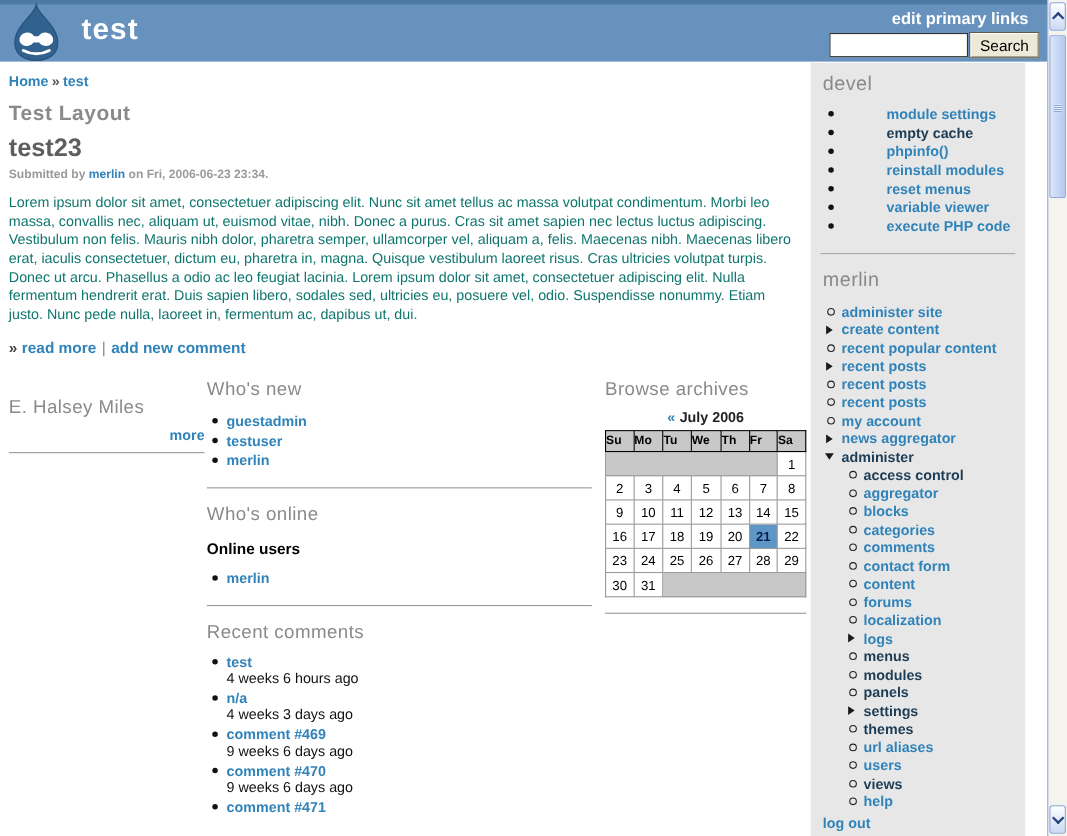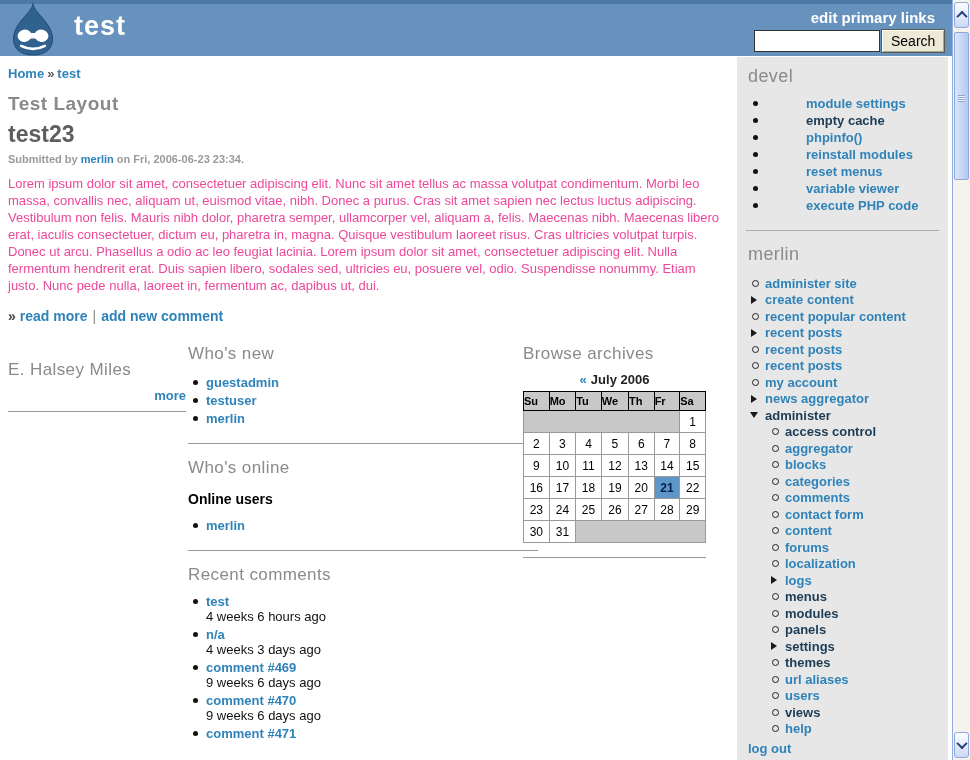--- a/index.html
+++ b/index.html
@@ -23,29 +23,29 @@
     border:1px solid #5a5a50;box-shadow:inset 1px 1px 0 #fffef6,inset -1px -1px 0 #a8a699;cursor:pointer;}
 
   
   .content{position:absolute;left:8px;top:66px;width:718px;}
   .breadcrumb{font-size:13px;font-weight:bold;color:#555;}
   .breadcrumb .sep{color:#555;padding:0 3px;font-weight:bold;}
   .page-title{margin:12px 0 0;font-size:19px;font-weight:bold;color:#8a8a8a;letter-spacing:.5px;}
   .node-title{margin:6px 0 0;font-size:23px;font-weight:bold;color:#5e5e5e;}
   .submitted{margin:5px 0 0;font-size:11px;font-weight:bold;color:#9a9a9a;}
   .submitted a{font-size:11px;}
-  .body-text{margin:10px 0 0;font-size:13px;line-height:17px;color:#ec4899;}
+  .body-text{margin:10px 0 0;font-size:13px;line-height:17px;color:#0f766e;}
   .node-links{margin:14px 0 0;font-size:14px;}
   .node-links .marker{color:#444;font-weight:bold;margin-right:4px;}
   .node-links .pipe{color:#888;padding:0 5px;}
 
   
   .leftcol{position:absolute;left:8px;top:328px;width:178px;margin-top:32px;}
   .midcol{position:absolute;left:188px;top:344px;width:350px;}
-  .rightcol{position:absolute;left:523px;top:344px;width:183px;}
+  .rightcol{position:absolute;left:550px;top:344px;width:183px;}
   .block-title{margin:0;font-size:17px;font-weight:normal;color:#8a8a8a;letter-spacing:.4px;}
   .more-row{text-align:right;margin-top:8px;font-size:13px;}
   hr.divider{border:none;border-top:1px solid #999;margin:8px 0 0;}
   .midcol hr.divider{margin:16px 0 14px;}
   .rightcol hr.divider{margin:14px 0 0;}
 
   ul.plain{list-style:none;margin:9px 0 0;padding:0;}
   ul.plain li{display:flex;align-items:center;height:18px;font-size:13px;}
   .disc{width:5px;height:5px;background:#111;border-radius:50%;flex:0 0 auto;margin:0 8px 0 5px;}
   .status-text{margin:7px 0 0;font-size:13px;color:#000;}
@@ -59,21 +59,21 @@
   
   .cal-nav{margin:8px 0 4px;text-align:center;font-size:13px;color:#222;font-weight:bold;}
   .cal-nav a{color:#2f83b9;font-weight:bold;margin-right:4px;}
   table.cal{border-collapse:collapse;width:183px;font-size:12px;}
   table.cal th{background:#c8c8c8;border:1px solid #000000;color:#000;font-size:11px;padding:3px 0;text-align:left;}
   table.cal td{background:#fff;border:1px solid #9a9a9a;text-align:center;height:19px;color:#000;cursor:pointer;}
   table.cal td.empty{background:#c8c8c8;cursor:default;}
   table.cal td.selected{background:#5e96c8;color:#00224a;font-weight:bold;}
 
   
-  .sidebar{position:absolute;left:737px;top:57px;width:211px;height:703px;background:#e7e7e7;box-sizing:border-box;padding:9px 0 0;}
+  .sidebar{position:absolute;left:737px;top:57px;width:195px;height:703px;background:#e7e7e7;box-sizing:border-box;padding:9px 0 0;}
   .sidebar .block-title{font-size:18px;padding-left:11px;}
   .devel-list{margin-top:8px;}
   .devel-item{display:flex;align-items:center;height:17px;font-size:13px;padding-left:11px;gap:40px;}
   .sidebar hr.divider{border-top:1px solid #aaa;margin:16px 9px 13px;}
   .menu{margin-top:10px;}
   .menu-item{display:flex;align-items:center;height:16.5px;font-size:13px;padding-left:11px;}
   .menu-item.indent1{padding-left:31px;}
   .menu-item.gap{margin-top:3px;}
   .bullet-cell{width:17px;flex:0 0 auto;display:flex;align-items:center;}
   .circle{width:5px;height:5px;border:1px solid #222;border-radius:50%;background:transparent;margin-left:4px;}

